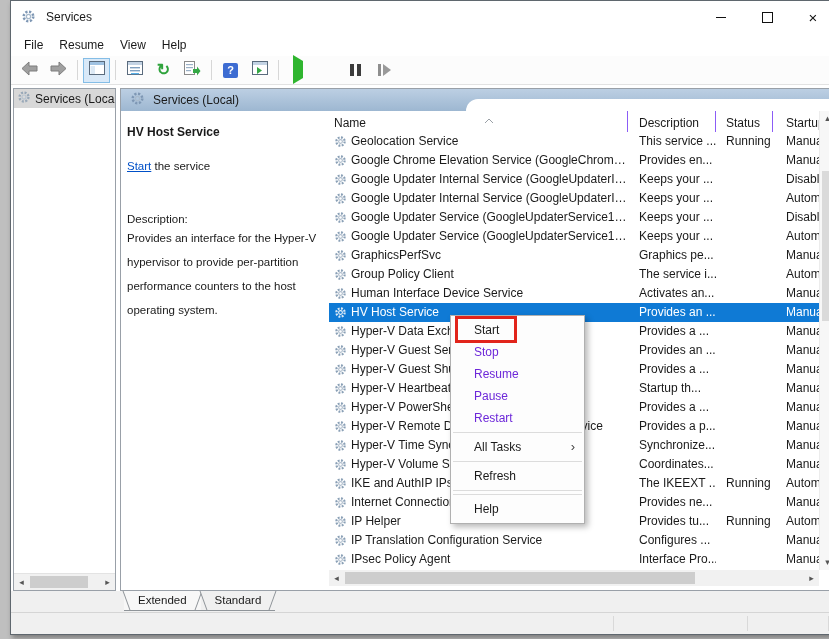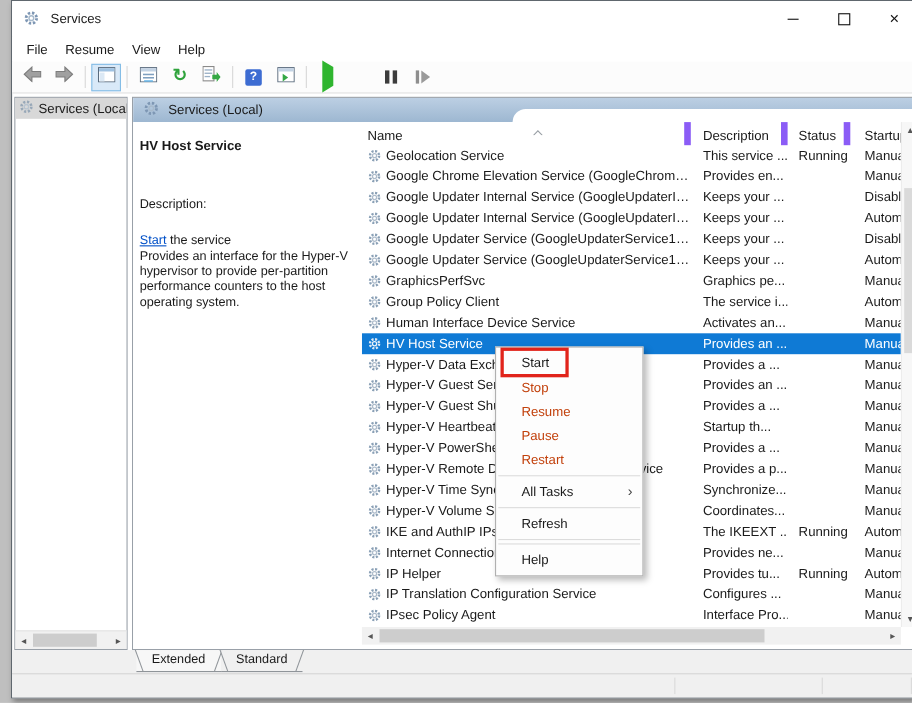--- a/index.html
+++ b/index.html
@@ -50,26 +50,26 @@
   #band .gear{margin:0 8px 0 9px}
   #band-corner{position:absolute;left:345px;top:10px;right:0;height:12px;background:#fff;border-top-left-radius:14px}
   #pane-body{position:absolute;left:0;top:22px;right:0;bottom:0;background:#fff}
 
   
   #detail-pane{position:absolute;left:0;top:0;width:208px;bottom:0;padding:10px 0 0 6px;box-sizing:border-box;font-size:11.5px}
   #detail-title{font-weight:bold;font-size:12px;margin-top:4px}
   #detail-action{margin-top:21px}
   .link{color:#0050c8;text-decoration:underline}
   #detail-desc-label{margin-top:41px}
-  #detail-desc{width:198px;line-height:14px;margin-top:1px}
+  #detail-desc{width:198px;line-height:24px;margin-top:1px}
 
   
   #list{position:absolute;left:208px;top:0;right:0;bottom:0}
   #list-header{position:absolute;left:0;top:0;right:16px;height:21px;display:flex;font-size:12px;background:#fff}
-  .hcell{box-sizing:border-box;border-right:6px solid #8b5cf6;display:flex;align-items:flex-end;padding-bottom:2px;overflow:hidden;white-space:nowrap}
+  .hcell{box-sizing:border-box;border-right:1px solid #8b5cf6;display:flex;align-items:flex-end;padding-bottom:2px;overflow:hidden;white-space:nowrap}
   .hcell.c-name{width:299px;padding-left:5px;position:relative}
   .hcell.c-desc{width:88px;padding-left:11px}
   .hcell.c-status{width:57px;padding-left:10px}
   .hcell.c-startup{flex:1;padding-left:13px;border-right:none}
   #sort-caret{position:absolute;left:155px;top:1px}
   #rows{position:absolute;left:0;top:21px;right:16px;bottom:0;overflow:hidden}
   .row{height:19px;display:flex;align-items:flex-start;font-size:12px}
   .row .cell{box-sizing:border-box;overflow:hidden;white-space:nowrap;height:19px;line-height:19px}
   .row .c-name{width:299px;padding-left:22px;position:relative;text-overflow:ellipsis}
   .row .c-name .gear{position:absolute;left:5px;top:3px}
@@ -84,21 +84,21 @@
   #vscroll .up{position:absolute;top:0;left:0;right:0}
   #vscroll .down{position:absolute;bottom:0;left:0;right:0}
   #vthumb{position:absolute;left:2px;right:2px;top:60px;height:150px;background:#dadada}
   #hscroll{position:absolute;left:0;right:16px;bottom:4px;height:16px;background:#f1f1f1;display:flex;align-items:center}
   #hthumb{width:350px;height:12px;background:#cdcdcd;margin-left:1px}
   #hscroll .spacer{flex:1}
 
   
   #context-menu{position:absolute;left:450px;top:315px;width:133px;background:#fdfdfd;border:1px solid #b0b0b0;box-shadow:3px 3px 6px rgba(0,0,0,.28);z-index:50;padding:3px 0 3px 0}
   .cm-item{height:22px;line-height:22px;padding-left:23px;font-size:12px;position:relative;white-space:nowrap}
-  .cm-item.disabled{color:#c2410c}
+  .cm-item.disabled{color:#6d28d9}
   .cm-item.bold{font-weight:bold;height:24px;line-height:24px}
   .cm-sep{height:1px;background:#dcdcdc;margin:3px 2px}
   .submenu-arrow{position:absolute;right:9px;top:0;font-size:13px;color:#444}
 
   
   #highlight-box{position:absolute;left:455px;top:316px;width:62px;height:27px;border:3px solid #e1241b;z-index:70;box-sizing:border-box}
 
   
   #tabstrip{position:absolute;left:0;top:590px;right:0;height:21px;background:#f0f0f0;display:flex;align-items:flex-start;padding-left:113px}
   .tab{position:relative;height:19px;line-height:18px;padding:0 14px;font-size:11.5px;border-bottom:1px solid #8f9499;background:#f0f0f0}
@@ -244,24 +244,24 @@
             <circle cx="8" cy="8" r="5.1" fill="none" stroke="#7e97b4" stroke-width="2.7" stroke-dasharray="2.3 1.7"></circle>
             <circle cx="8" cy="8" r="2.3" fill="none" stroke="#a8bacc" stroke-width="1.4"></circle>
           </svg></span>
       <span>Services (Local)</span>
     </div>
     <div id="band-corner"></div>
     <div id="pane-body">
 
       <div id="detail-pane">
         <div id="detail-title">HV Host Service</div>
-        <div id="detail-desc-label">Description:</div>
         <div id="detail-action">
           <span class="link">Start</span><span> the service</span>
         </div>
+        <div id="detail-desc-label">Description:</div>
         <div id="detail-desc">Provides an interface for the Hyper-V hypervisor to provide per-partition performance counters to the host operating system.</div>
       </div>
 
       <div id="list">
         <div id="list-header">
             <div class="hcell c-name">Name<span id="sort-caret"><svg width="10" height="5" viewBox="0 0 10 5">
                   <polyline points="1,5 5,1 9,5" fill="none" stroke="#9aa0a6" stroke-width="1"></polyline>
                 </svg></span></div>
             <div class="hcell c-desc">Description</div>
             <div class="hcell c-status">Status</div>

